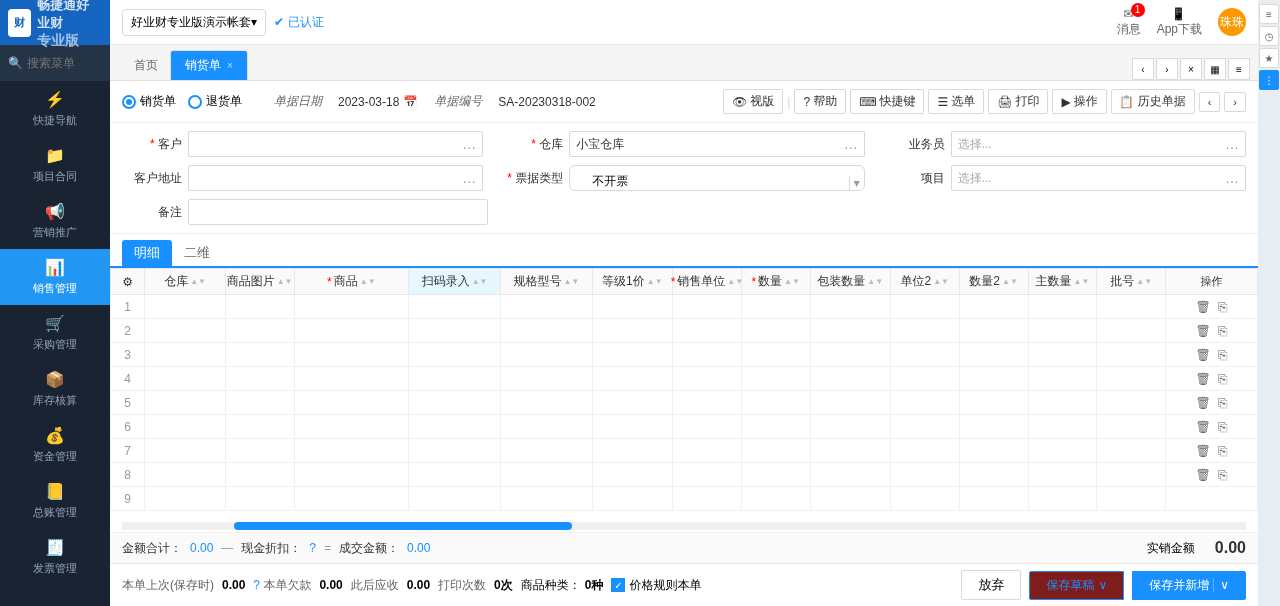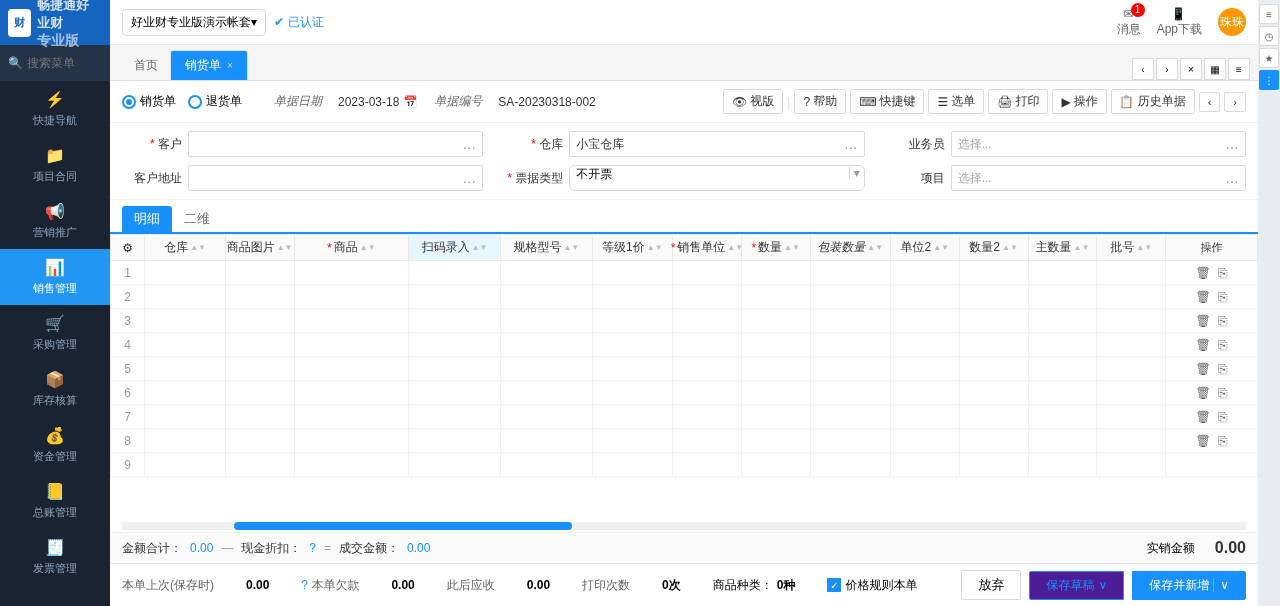--- a/index.html
+++ b/index.html
@@ -56,21 +56,21 @@
     
     .form-fields { padding: 8px 12px; display: flex; flex-direction: column; gap: 8px; border-bottom: 1px solid #f0f0f0; }
     .form-row { display: flex; align-items: center; gap: 20px; }
     .form-field { display: flex; align-items: center; gap: 6px; flex: 1; }
     .form-label { color: #333; min-width: 60px; text-align: right; }
     .form-label.required::before { content: '* '; color: red; }
     .form-input { flex: 1; border: 1px solid #d9d9d9; padding: 3px 6px; border-radius: 2px; height: 26px; display: flex; align-items: center; cursor: text; background: white; }
     .form-input-text { color: #333; flex: 1; }
     .form-input-dots { color: #999; font-size: 14px; cursor: pointer; }
     .form-input.has-value { background: white; }
-    .select-field { display: flex; align-items: flex-start; border: 1px solid #d9d9d9; border-radius: 6px; height: 26px; }
+    .select-field { display: flex; align-items: flex-end; border: 1px solid #d9d9d9; border-radius: 6px; height: 26px; padding-left: 16px; }
     .select-text { flex: 1; padding: 0 6px; }
     .select-arrow { padding: 0 4px; border-left: 1px solid #d9d9d9; color: #999; cursor: pointer; }
     .action-buttons { margin-left: auto; display: flex; flex-direction: column; gap: 4px; }
     .action-btn { padding: 4px 12px; border: 1px solid #d9d9d9; background: white; cursor: pointer; border-radius: 2px; font-size: 12px; color: #333; white-space: nowrap; }
     .action-btn.primary { background: #1890ff; color: white; border-color: #1890ff; }
     .action-btn.add { background: white; color: #333; }
     .remarks-row { display: flex; align-items: center; gap: 6px; }
     .remarks-input { border: 1px solid #d9d9d9; width: 300px; height: 26px; padding: 3px 6px; border-radius: 2px; }
 
     
@@ -87,45 +87,45 @@
     .data-table .row-num { text-align: center; color: #999; width: 30px; }
     .col-settings { width: 30px; }
     .col-warehouse { width: 70px; }
     .col-img { width: 60px; }
     .col-product { width: 100px; }
     .col-barcode { width: 80px; background-color: #e6f7ff; }
     .col-spec { width: 80px; }
     .col-price { width: 70px; }
     .col-unit { width: 60px; }
     .col-qty { width: 60px; }
-    .col-pkg { width: 70px; font-style: italic; }
+    .col-pkg { width: 70px; }
     .col-unit2 { width: 60px; }
     .col-qty2 { width: 60px; }
     .col-main { width: 60px; }
     .col-batch { width: 60px; }
     .col-ops { width: 80px; }
     .th-settings { background: #f5f5f5; }
 
     
     .bottom-summary { padding: 6px 12px; border-top: 1px solid #f0f0f0; display: flex; align-items: center; gap: 8px; background: #fafafa; }
     .summary-item { color: #333; }
     .summary-value { color: #1890ff; }
     .summary-sep { color: #999; }
     .scrollbar-area { background: #f0f0f0; height: 8px; margin: 0 12px; }
     .scrollbar-thumb { background: #1890ff; height: 8px; width: 30%; border-radius: 4px; margin-left: 10%; }
 
     
-    .bottom-footer { padding: 6px 12px; border-top: 1px solid #e8e8e8; display: flex; align-items: center; gap: 32px; background: white; }
+    .bottom-footer { padding: 6px 12px; border-top: 1px solid #e8e8e8; display: flex; align-items: center; gap: 8px; background: white; }
     .footer-item { color: #666; }
     .footer-value { font-weight: bold; }
     .checkbox-item { display: flex; align-items: center; gap: 4px; }
     .checkbox-box { width: 14px; height: 14px; border: 1px solid #1890ff; background: #1890ff; display: flex; align-items: center; justify-content: center; color: white; font-size: 10px; }
     .footer-actions { margin-left: auto; display: flex; align-items: center; gap: 8px; }
     .btn-abandon { padding: 5px 16px; border: 1px solid #d9d9d9; background: white; cursor: pointer; border-radius: 2px; font-size: 13px; }
-    .btn-save-draft { padding: 5px 16px; border: 1px solid #1890ff; background: #4c1d95; color: #1890ff; cursor: pointer; border-radius: 2px 0 0 2px; font-size: 13px; display: flex; align-items: center; gap: 4px; }
+    .btn-save-draft { padding: 5px 16px; border: 1px solid #1890ff; background: #7f1d1d; color: #1890ff; cursor: pointer; border-radius: 2px 0 0 2px; font-size: 13px; display: flex; align-items: center; gap: 4px; }
     .btn-save-new { padding: 5px 16px; background: #1890ff; color: white; cursor: pointer; border-radius: 0 2px 2px 0; font-size: 13px; display: flex; align-items: center; gap: 4px; border: 1px solid #1890ff; }
     .btn-arrow { border-left: 1px solid rgba(255,255,255,0.3); padding-left: 6px; cursor: pointer; }
 
     
     .right-panel { width: 22px; background: #e8edf2; display: flex; flex-direction: column; align-items: center; padding: 4px 0; gap: 2px; }
     .right-panel-btn { width: 20px; height: 20px; background: white; border: 1px solid #d9d9d9; display: flex; align-items: center; justify-content: center; cursor: pointer; font-size: 10px; color: #666; border-radius: 2px; }
     .right-panel-btn.active { background: #1890ff; color: white; border-color: #1890ff; }
 
     .col-header-sort { display: flex; align-items: center; justify-content: center; gap: 2px; }
     .sort-arrows { display: flex; flex-direction: column; font-size: 8px; color: #bbb; line-height: 1; }
@@ -323,20 +323,24 @@
           </div>
         </div>
         <div class="form-field">
           <span class="form-label">项目</span>
           <div class="form-input">
             <span class="form-input-text" style="color:#aaa">选择...</span>
             <span class="form-input-dots">…</span>
           </div>
         </div>
       </div>
+      <div class="remarks-row form-row">
+        <span class="form-label">备注</span>
+        <input class="remarks-input" type="text" style="">
+      </div>
     </div>
 
     <div class="table-tabs">
       <div class="table-tab active">明细</div>
       <div class="table-tab">二维</div>
     </div>
 
     <div class="data-table-wrap">
       <table class="data-table">
         <thead>

